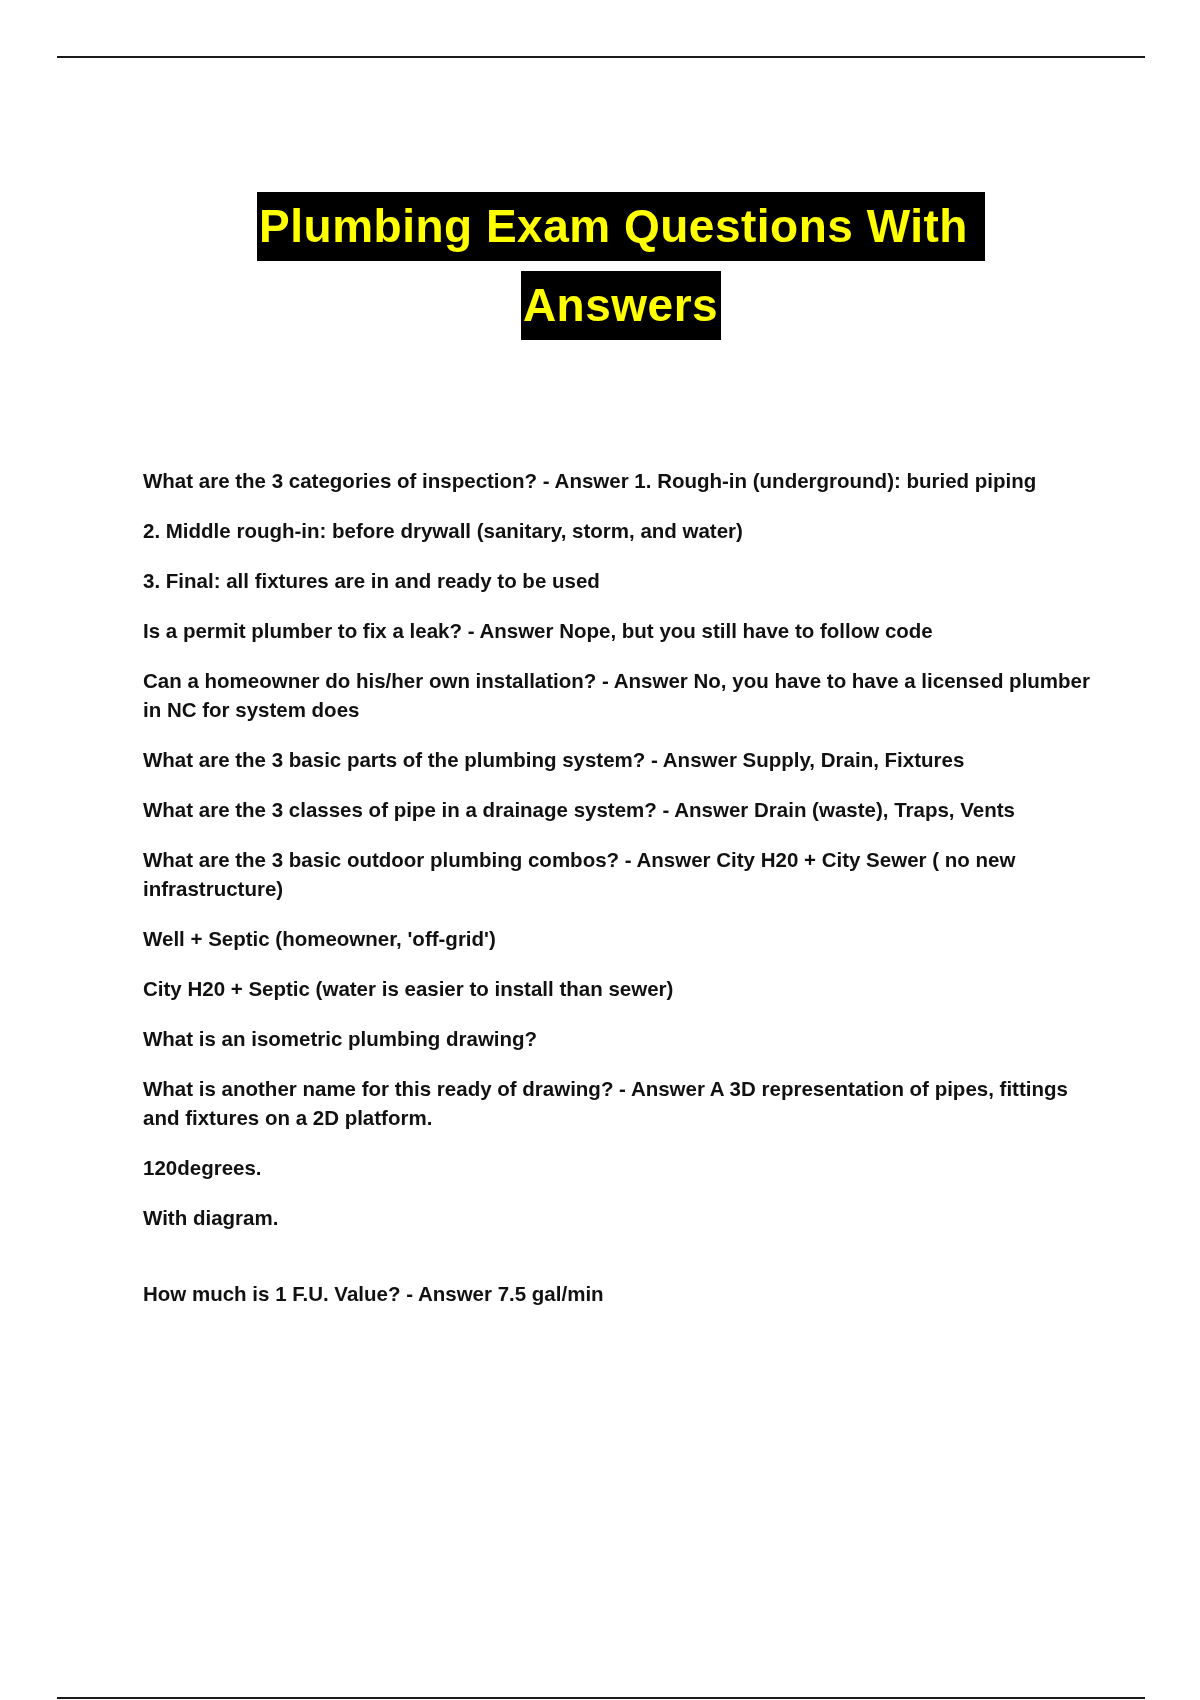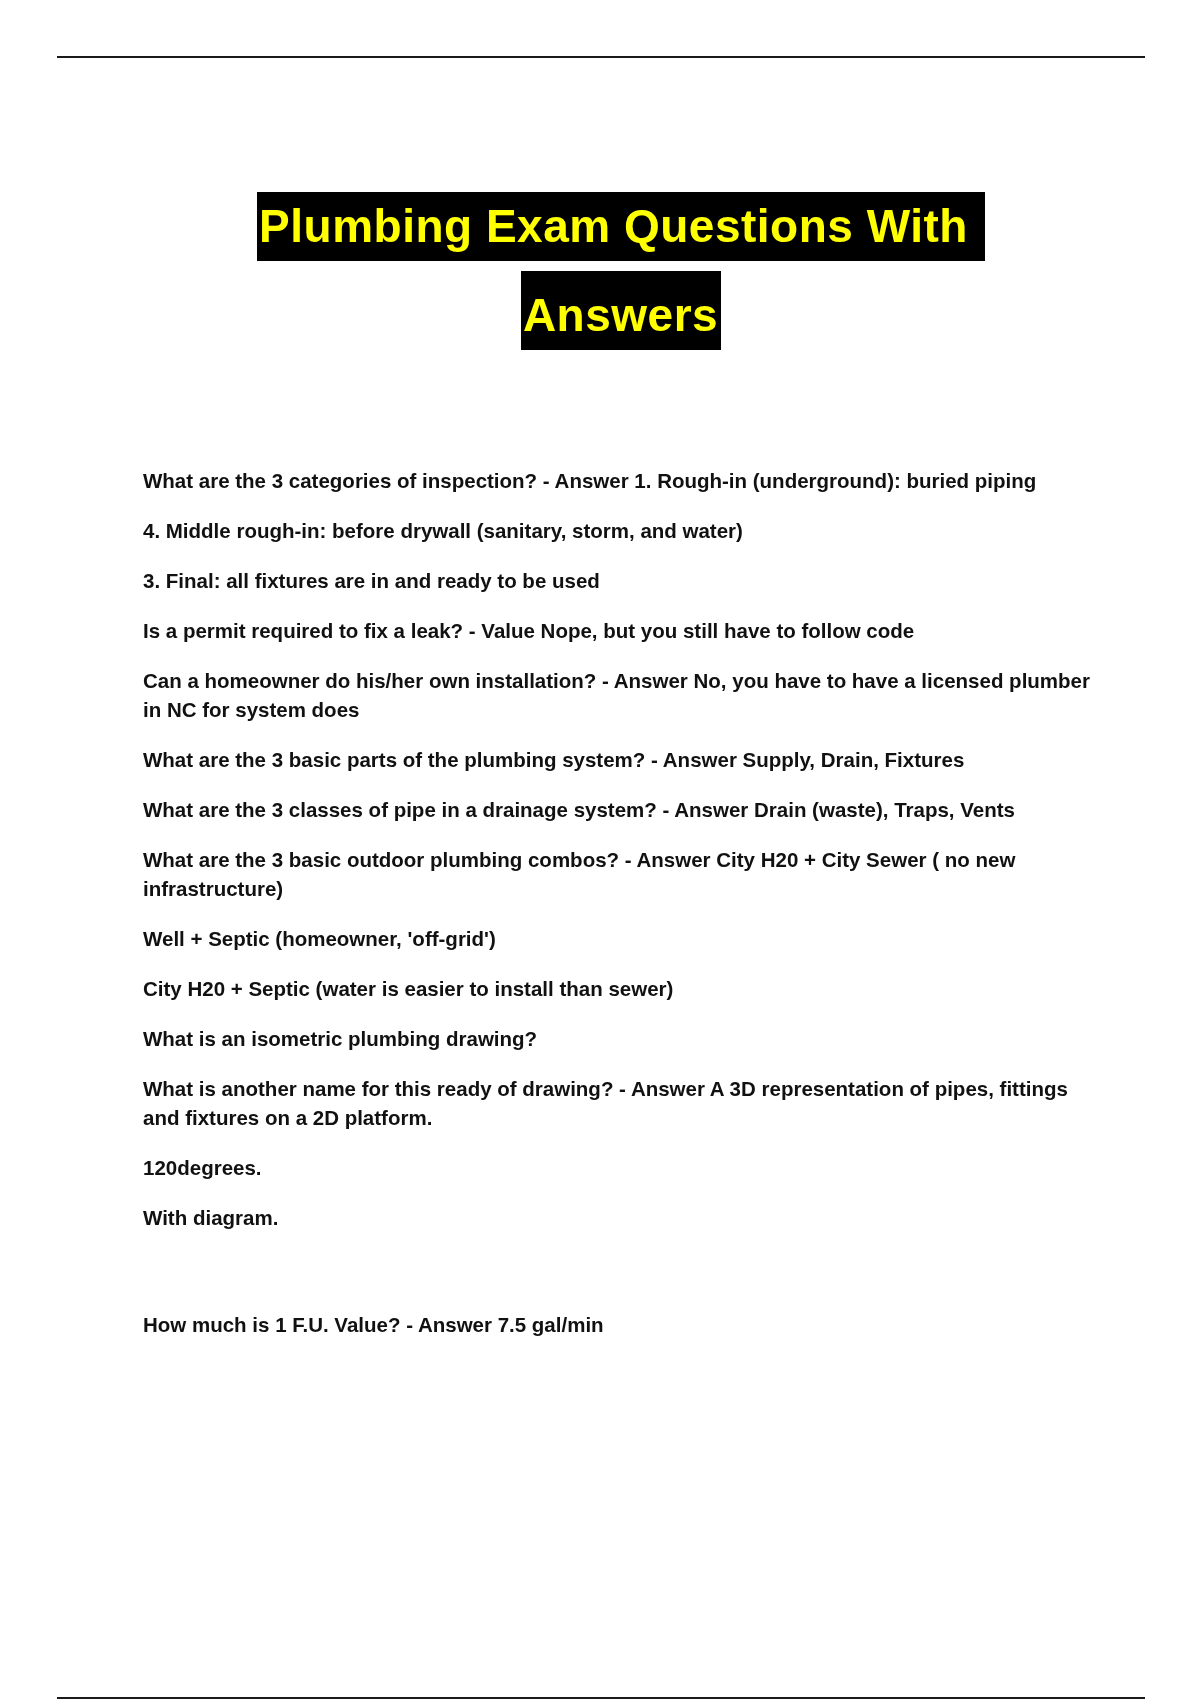--- a/index.html
+++ b/index.html
@@ -39,57 +39,57 @@
       color: #ffff00;
       font-family: "Liberation Sans", sans-serif;
       font-weight: bold;
       font-size: 46px;
       line-height: 69px;
       padding: 0 17px 0 2px;
       letter-spacing: 0.5px;
     }
     .title-line.l2 {
       margin-top: 10px;
-      padding: 10px 3px 0 2px;
+      padding: 0 3px 0 2px;
       text-align: center;
     }
     .title-row { display: block; }
 
     .content {
       position: absolute;
       top: 466px;
       left: 143px;
       width: 960px;
     }
     .qa {
       font-size: 20.5px;
       font-weight: bold;
       line-height: 29px;
       margin: 0 0 21px 0;
       color: #111111;
     }
     .qa.spacer-before {
-      margin-top: 78px;
+      margin-top: 47px;
     }
   </style>
 </head>
 <body>
 
 <div class="rule top"></div>
 
 <div class="title-wrap">
   <span class="title-row"><span class="title-line l1">Plumbing Exam Questions With</span></span>
   <span class="title-row"><span class="title-line l2">Answers</span></span>
 </div>
 
 <div class="content">
   <p class="qa">What are the 3 categories of inspection? - Answer 1. Rough-in (underground): buried piping</p>
-  <p class="qa">4. Middle rough-in: before drywall (sanitary, storm, and water)</p>
+  <p class="qa">2. Middle rough-in: before drywall (sanitary, storm, and water)</p>
   <p class="qa">3. Final: all fixtures are in and ready to be used</p>
-  <p class="qa">Is a permit required to fix a leak? - Value Nope, but you still have to follow code</p>
+  <p class="qa">Is a permit plumber to fix a leak? - Answer Nope, but you still have to follow code</p>
   <p class="qa">Can a homeowner do his/her own installation? - Answer No, you have to have a licensed plumber in NC for system does</p>
   <p class="qa">What are the 3 basic parts of the plumbing system? - Answer Supply, Drain, Fixtures</p>
   <p class="qa">What are the 3 classes of pipe in a drainage system? - Answer Drain (waste), Traps, Vents</p>
   <p class="qa">What are the 3 basic outdoor plumbing combos? - Answer City H20 + City Sewer ( no new infrastructure)</p>
   <p class="qa">Well + Septic (homeowner, 'off-grid')</p>
   <p class="qa">City H20 + Septic (water is easier to install than sewer)</p>
   <p class="qa">What is an isometric plumbing drawing?</p>
   <p class="qa">What is another name for this ready of drawing? - Answer A 3D representation of pipes, fittings and fixtures on a 2D platform.</p>
   <p class="qa">120degrees.</p>
   <p class="qa">With diagram.</p>

